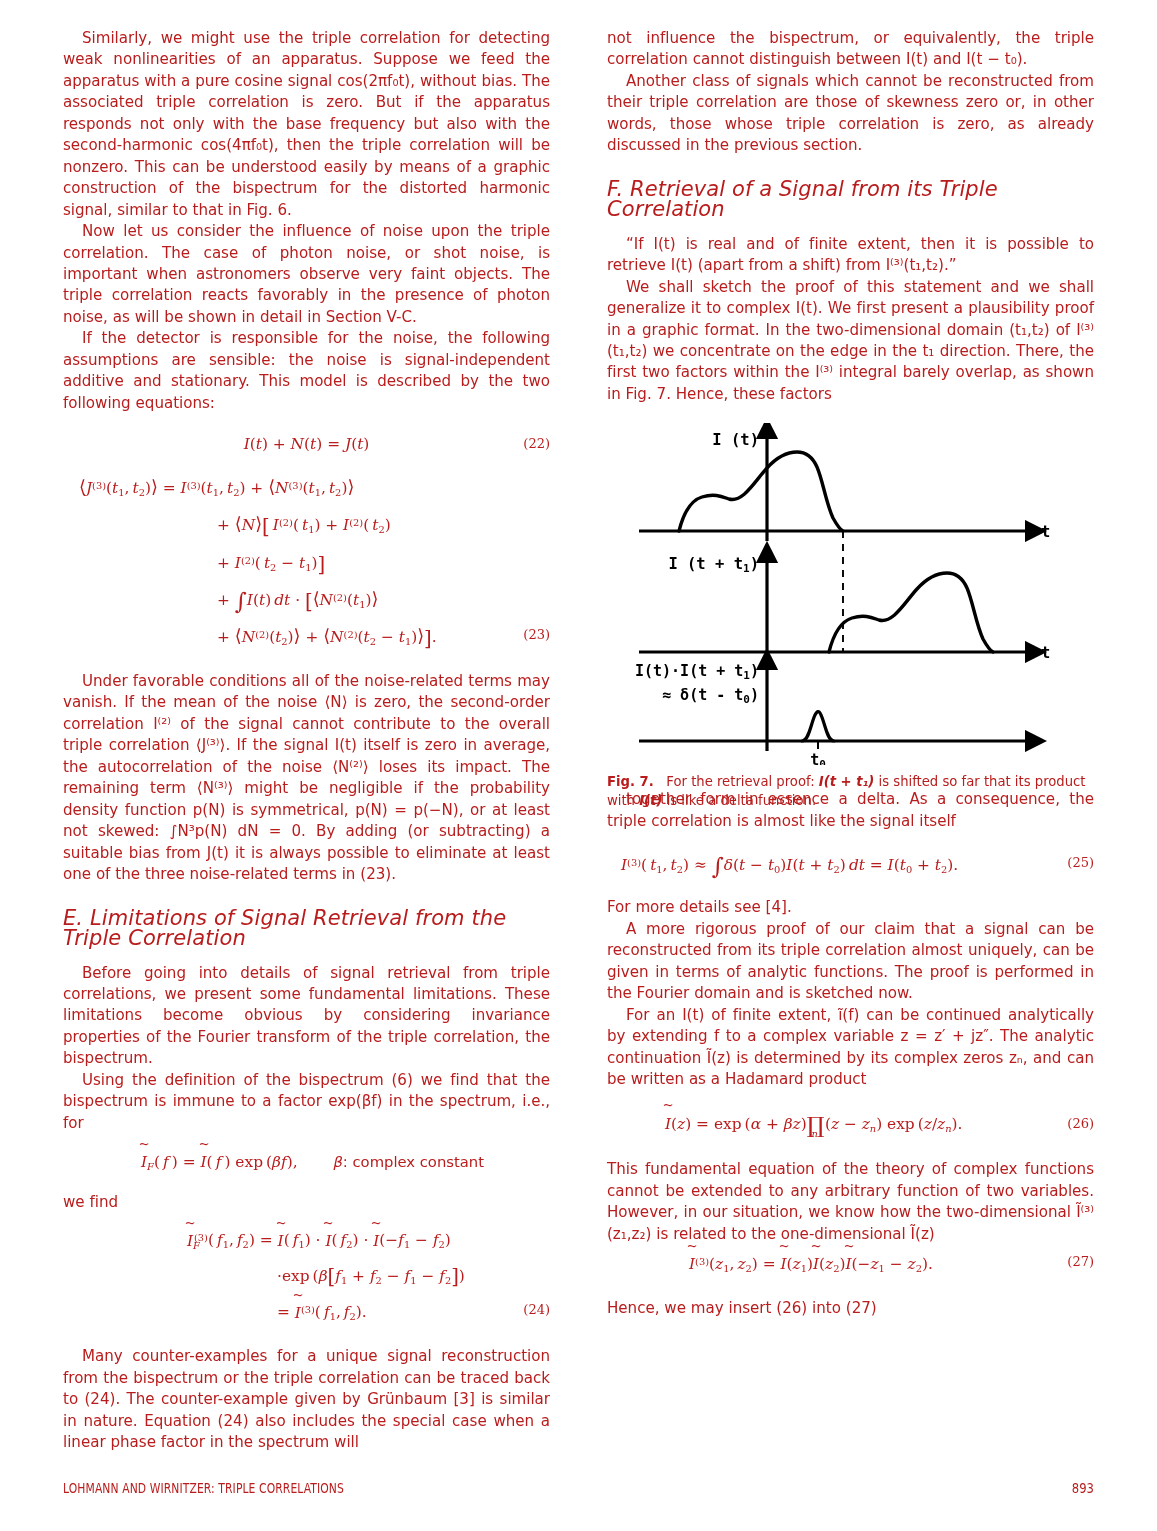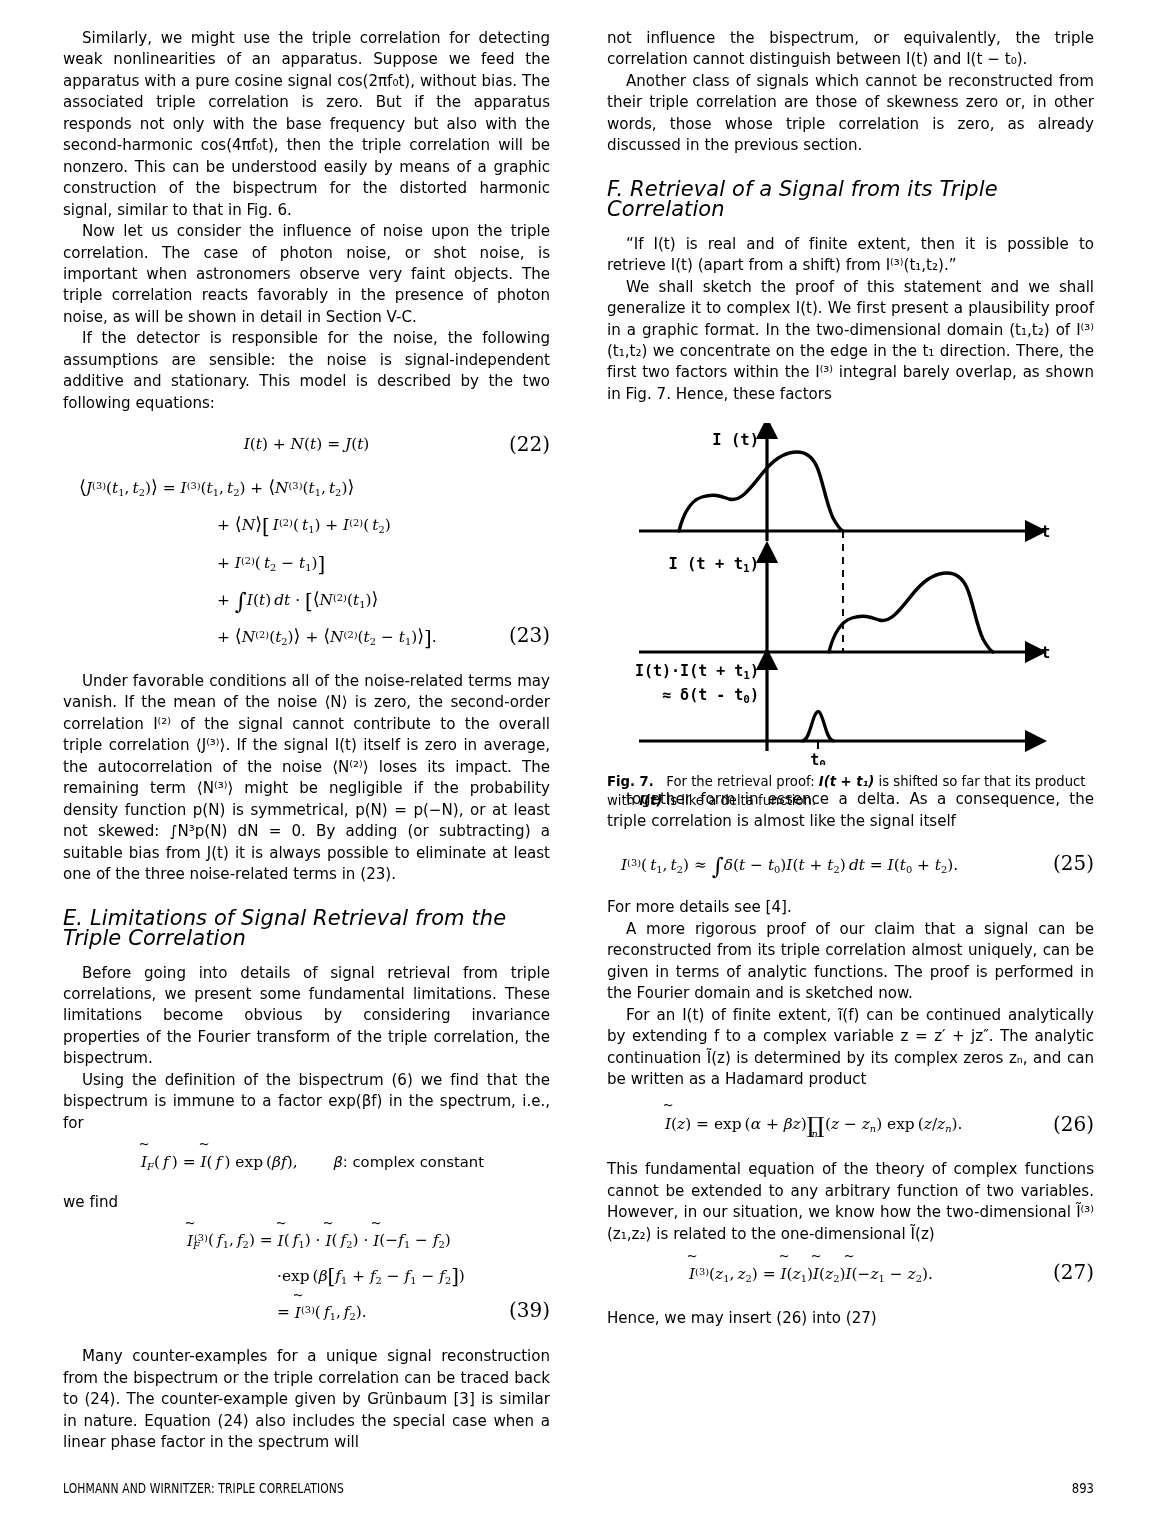--- a/index.html
+++ b/index.html
@@ -9,21 +9,21 @@
     background: #8a8a8a;
   }
   .page {
     position: relative;
     width: 1157px;
     height: 1531px;
     background: #ffffff;
     margin: 0 auto;
     overflow: hidden;
     font-family: "DejaVu Sans", sans-serif;
-    color: #000000;
+    color: #b91c1c;
     box-sizing: border-box;
   }
   
   .col {
     position: absolute;
     top: 28px;
     width: 487px;
   }
   .col-left  { left: 63px; }
   .col-right { left: 607px; }
@@ -60,21 +60,21 @@
   }
   .mline {
     position: relative;
     white-space: nowrap;
   }
   .mline .eqno {
     position: absolute;
     right: 0;
     top: 0;
     font-family: "DejaVu Serif", serif;
-    font-size: 20px;
+    font-size: 13px;
   }
   .ctr  { text-align: center; }
   .mi   { font-style: italic; }
   .mup  { font-style: normal; }
   sub, sup { font-size: 0.64em; font-style: normal; }
   sub { vertical-align: -0.28em; }
   sup { vertical-align: 0.45em; }
   .bigint  { font-size: 1.5em; vertical-align: -0.16em; font-style: italic;}
   .bigprod { font-size: 1.45em; vertical-align: -0.20em; }
   .bigbr   { font-size: 1.28em; vertical-align: -0.12em; }
@@ -193,21 +193,21 @@
 
     <div class="mathblock" style="margin-top:10px;">
       <div class="mline" style="padding-left:124px;">
         <span class="ovl mi">I</span><span style="position:relative;"><sub class="mi">F</sub><sup style="margin-left:-6px;">(3)</sup></span>( <span class="mi">f</span><sub>1</sub>, <span class="mi">f</span><sub>2</sub>) = <span class="ovl mi">I</span>( <span class="mi">f</span><sub>1</sub>) · <span class="ovl mi">I</span>( <span class="mi">f</span><sub>2</sub>) · <span class="ovl mi">I</span>(−<span class="mi">f</span><sub>1</sub> − <span class="mi">f</span><sub>2</sub>)
       </div>
       <div class="mline" style="padding-left:214px;">
         ·<span class="mup">exp</span> (<span class="mi">β</span><span class="bigbr">[</span><span class="mi">f</span><sub>1</sub> + <span class="mi">f</span><sub>2</sub> − <span class="mi">f</span><sub>1</sub> − <span class="mi">f</span><sub>2</sub><span class="bigbr">]</span>)
       </div>
       <div class="mline" style="padding-left:214px;">
         = <span class="ovl mi">I</span><sup>(3)</sup>( <span class="mi">f</span><sub>1</sub>, <span class="mi">f</span><sub>2</sub>).
-        <span class="eqno">(39)</span>
+        <span class="eqno">(24)</span>
       </div>
     </div>
 
     <p class="body" style="margin-top:14px;">Many counter-examples for a unique signal reconstruction from the bispectrum or the triple correlation can be traced back to (24). The counter-example given by Grünbaum [3] is similar in nature. Equation (24) also includes the special case when a linear phase factor in the spectrum will</p>
   </div>
 
   <div class="col col-right">
 
     <p class="body cont">not influence the bispectrum, or equivalently, the triple correlation cannot distinguish between I(t) and I(t − t₀).</p>
 
@@ -303,21 +303,21 @@
 
     <div class="mathblock" style="margin-top:18px;margin-bottom:16px;">
       <div class="mline" style="padding-left:58px;">
         <span class="ovl mi">I</span>(<span class="mi">z</span>) = <span class="mup">exp</span> (<span class="mi">α</span> + <span class="mi">βz</span>)<span class="bigprod">∏</span><span style="font-size:0.64em;font-style:italic;position:relative;left:-13px;top:8px;">n</span><span style="margin-left:-6px;">(<span class="mi">z</span> − <span class="mi">z</span><sub class="mi">n</sub>)</span> <span class="mup">exp</span> (<span class="mi">z</span>/<span class="mi">z</span><sub class="mi">n</sub>).
         <span class="eqno">(26)</span>
       </div>
     </div>
 
     <p class="body noindent">This fundamental equation of the theory of complex functions cannot be extended to any arbitrary function of two variables. However, in our situation, we know how the two-dimensional Ĩ⁽³⁾(z₁,z₂) is related to the one-dimensional Ĩ(z)</p>
 
-    <div class="mathblock" style="margin-top:12px;margin-bottom:14px;">
+    <div class="mathblock" style="margin-top:2px;margin-bottom:14px;">
       <div class="mline" style="padding-left:82px;">
         <span class="ovl mi">I</span><sup>(3)</sup>(<span class="mi">z</span><sub>1</sub>, <span class="mi">z</span><sub>2</sub>) = <span class="ovl mi">I</span>(<span class="mi">z</span><sub>1</sub>)<span class="ovl mi">I</span>(<span class="mi">z</span><sub>2</sub>)<span class="ovl mi">I</span>(−<span class="mi">z</span><sub>1</sub> − <span class="mi">z</span><sub>2</sub>).
         <span class="eqno">(27)</span>
       </div>
     </div>
 
     <p class="body noindent">Hence, we may insert (26) into (27)</p>
   </div>
 
   <div class="footer">

